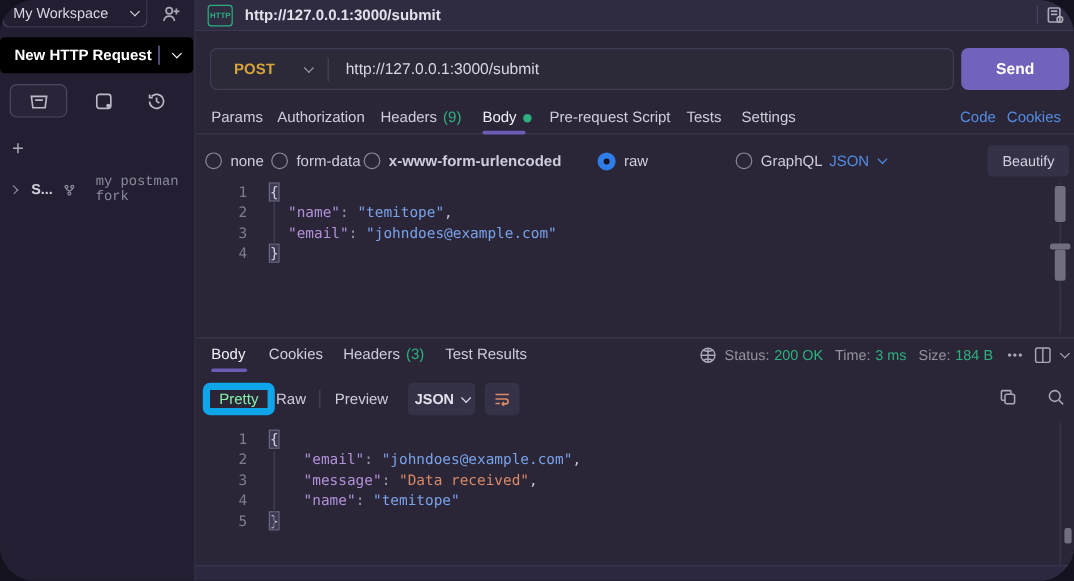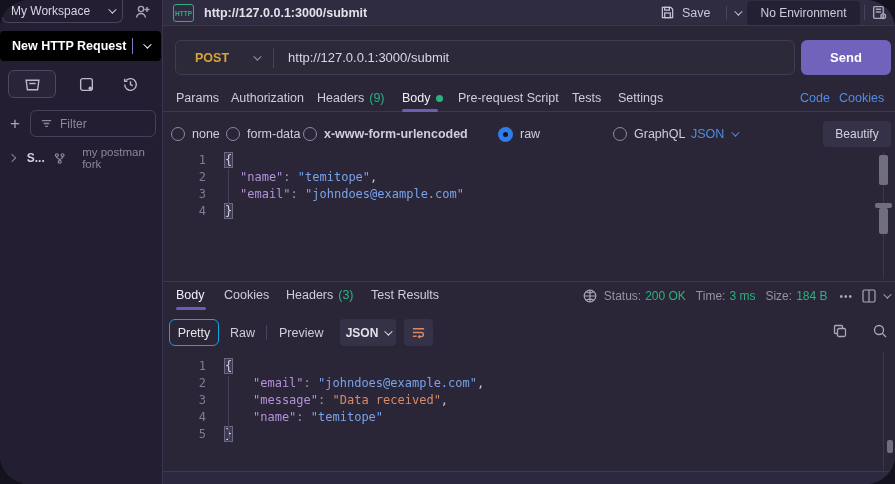--- a/index.html
+++ b/index.html
@@ -44,21 +44,21 @@
     border:1px solid #45415a; border-radius:6px; display:flex; align-items:center;
     gap:7px; padding:0 9px; color:#8c899c; }
   .filter-box input { border:none; outline:none; background:transparent; width:80px;
     font-family:"Liberation Sans",sans-serif; font-size:12px; color:#d9d6e4; }
   .filter-box input::placeholder { color:#8c899c; }
   .coll-row { position:absolute; left:0; top:148px; width:163px; height:20px;
     display:flex; align-items:center; cursor:pointer; }
   .coll-row .chev { margin-left:9px; color:#8c899c; }
   .coll-name { margin-left:12px; font-size:12px; color:#d2cfdd; font-weight:bold; }
   .fork-ic { margin-left:9px; color:#8c899c; }
-  .fork-name { margin-left:17px; font-size:11.5px; color:#8c899c; }
+  .fork-name { margin-left:17px; font-size:11.5px; color:#8c899c;font-family:Liberation Mono, monospace; }
 
   
   .topbar { position:absolute; left:163px; top:0; width:732px; height:26px;
     background:#2f2b41; border-bottom:1px solid #3b374e; }
   .http-badge { position:absolute; left:10px; top:4px; width:21px; height:18px;
     border:1px solid #2cb17e; border-radius:3px; color:#2cb17e;
     font-size:6.5px; font-weight:bold; display:flex; align-items:center; justify-content:center; }
   .tab-title { position:absolute; left:41px; top:0; height:25px; display:flex;
     align-items:center; font-weight:bold; font-size:12.5px; color:#e3e0ec; }
   .save-grp { position:absolute; left:497px; top:0; height:25px; display:flex;
@@ -129,22 +129,22 @@
 
   
   .resp-tabs { position:absolute; left:0; top:256px; width:732px; height:28px;
     font-size:12.5px; color:#cfccdb; }
   .resp-meta { position:absolute; right:6px; top:0; height:28px; display:flex;
     align-items:center; gap:6px; font-size:12px; }
   .resp-meta .pair { display:flex; gap:4px; margin-right:4px; }
   .more-dots { color:#aaa7b8; letter-spacing:1px; font-size:10px; margin:0 2px; cursor:pointer; }
   .view-row { position:absolute; left:0; top:289px; width:732px; height:36px;
     font-size:12.5px; color:#cfccdb; }
-  .pretty-btn { position:absolute; left:6px; top:4px; width:50px; height:27px;
-    border:1px solid #0ea5e9; border-radius:6px; background:transparent; color:#e5e5e5;
+  .pretty-btn { position:absolute; left:6px; top:4px; width:60px; height:27px;
+    border:6px solid #0ea5e9; border-radius:6px; background:transparent; color:#86efac;
     font-size:12.5px; font-family:"Liberation Sans",sans-serif; cursor:pointer; }
   .vw { position:absolute; top:0; height:35px; display:flex; align-items:center; cursor:pointer; }
   .view-row .vdiv { position:absolute; left:103px; top:10px; height:15px; }
   .json-btn { position:absolute; left:177px; top:4px; width:56px; height:27px;
     background:#353147; border-radius:4px; display:flex; align-items:center;
     justify-content:center; gap:6px; color:#e3e0ec; font-weight:bold; font-size:12px; cursor:pointer; }
   .wrap-btn { position:absolute; left:241px; top:4px; width:29px; height:27px;
     background:#353147; border-radius:4px; display:flex; align-items:center;
     justify-content:center; color:#d98a66; cursor:pointer; }
   .icon-btn { position:absolute; top:8px; color:#aaa7b8; cursor:pointer; }
@@ -190,57 +190,38 @@
     </div>
     <div class="side-ic" style="left:114px; width:32px;">
       <svg width="17" height="17" viewBox="0 0 16 16" fill="none" stroke="currentColor" stroke-width="1.3">
         <path d="M2.5 8a5.5 5.5 0 1 0 1.6-3.9"></path>
           <path d="M2.5 2.5V5H5"></path>
           <path d="M8 5v3l2.2 1.3"></path>
       </svg>
     </div>
 
     <div class="plus-btn">+</div>
-    <div class="filter-box">
-      <svg width="13" height="13" viewBox="0 0 14 14" fill="none" stroke="currentColor" stroke-width="1.4">
-        <path d="M2 4h10M4 7h6M5.5 10h3"></path>
-      </svg>
-      <input placeholder="Filter" style="">
-    </div>
 
     <div class="coll-row">
       <i class="chev right"></i>
       <span class="coll-name">S...</span>
       <svg class="fork-ic" width="12" height="13" viewBox="0 0 12 13" fill="none" stroke="currentColor" stroke-width="1.3">
         <circle cx="3" cy="3" r="1.5"></circle>
           <circle cx="9" cy="3" r="1.5"></circle>
           <circle cx="6" cy="10" r="1.5"></circle>
           <path d="M3 4.5v1c0 1 3 1 3 2.5M9 4.5v1c0 1-3 1-3 2.5"></path>
       </svg>
       <span class="fork-name">my postman fork</span>
     </div>
   </aside>
 
   <header class="topbar">
     <div class="http-badge">HTTP</div>
     <div class="tab-title">
       <span>http://127.0.0.1:3000/submit</span>
-    </div>
-    <div class="save-grp">
-      <svg width="15" height="15" viewBox="0 0 16 16" fill="none" stroke="currentColor" stroke-width="1.3">
-        <path d="M2.5 2.5h9l2 2v9h-11z"></path>
-          <rect x="5" y="8.5" width="6" height="5"></rect>
-          <path d="M5 2.5h5v3H5z"></path>
-      </svg>
-      <span>Save</span>
-      <span class="vdiv"></span>
-      <i class="chev down"></i>
-    </div>
-    <div class="no-env">
-      <span>No Environment</span>
     </div>
     <span class="vdiv env-div"></span>
     <div class="env-eye">
       <svg width="17" height="17" viewBox="0 0 16 16" fill="none" stroke="currentColor" stroke-width="1.3">
         <rect x="2.5" y="2.5" width="9" height="11" rx="1"></rect>
           <path d="M4.5 5h5M4.5 7.5h5"></path>
           <circle cx="11.5" cy="11.5" r="2.2"></circle>
           <circle cx="11.5" cy="11.5" r=".6" fill="currentColor" stroke="none"></circle>
       </svg>
     </div>

